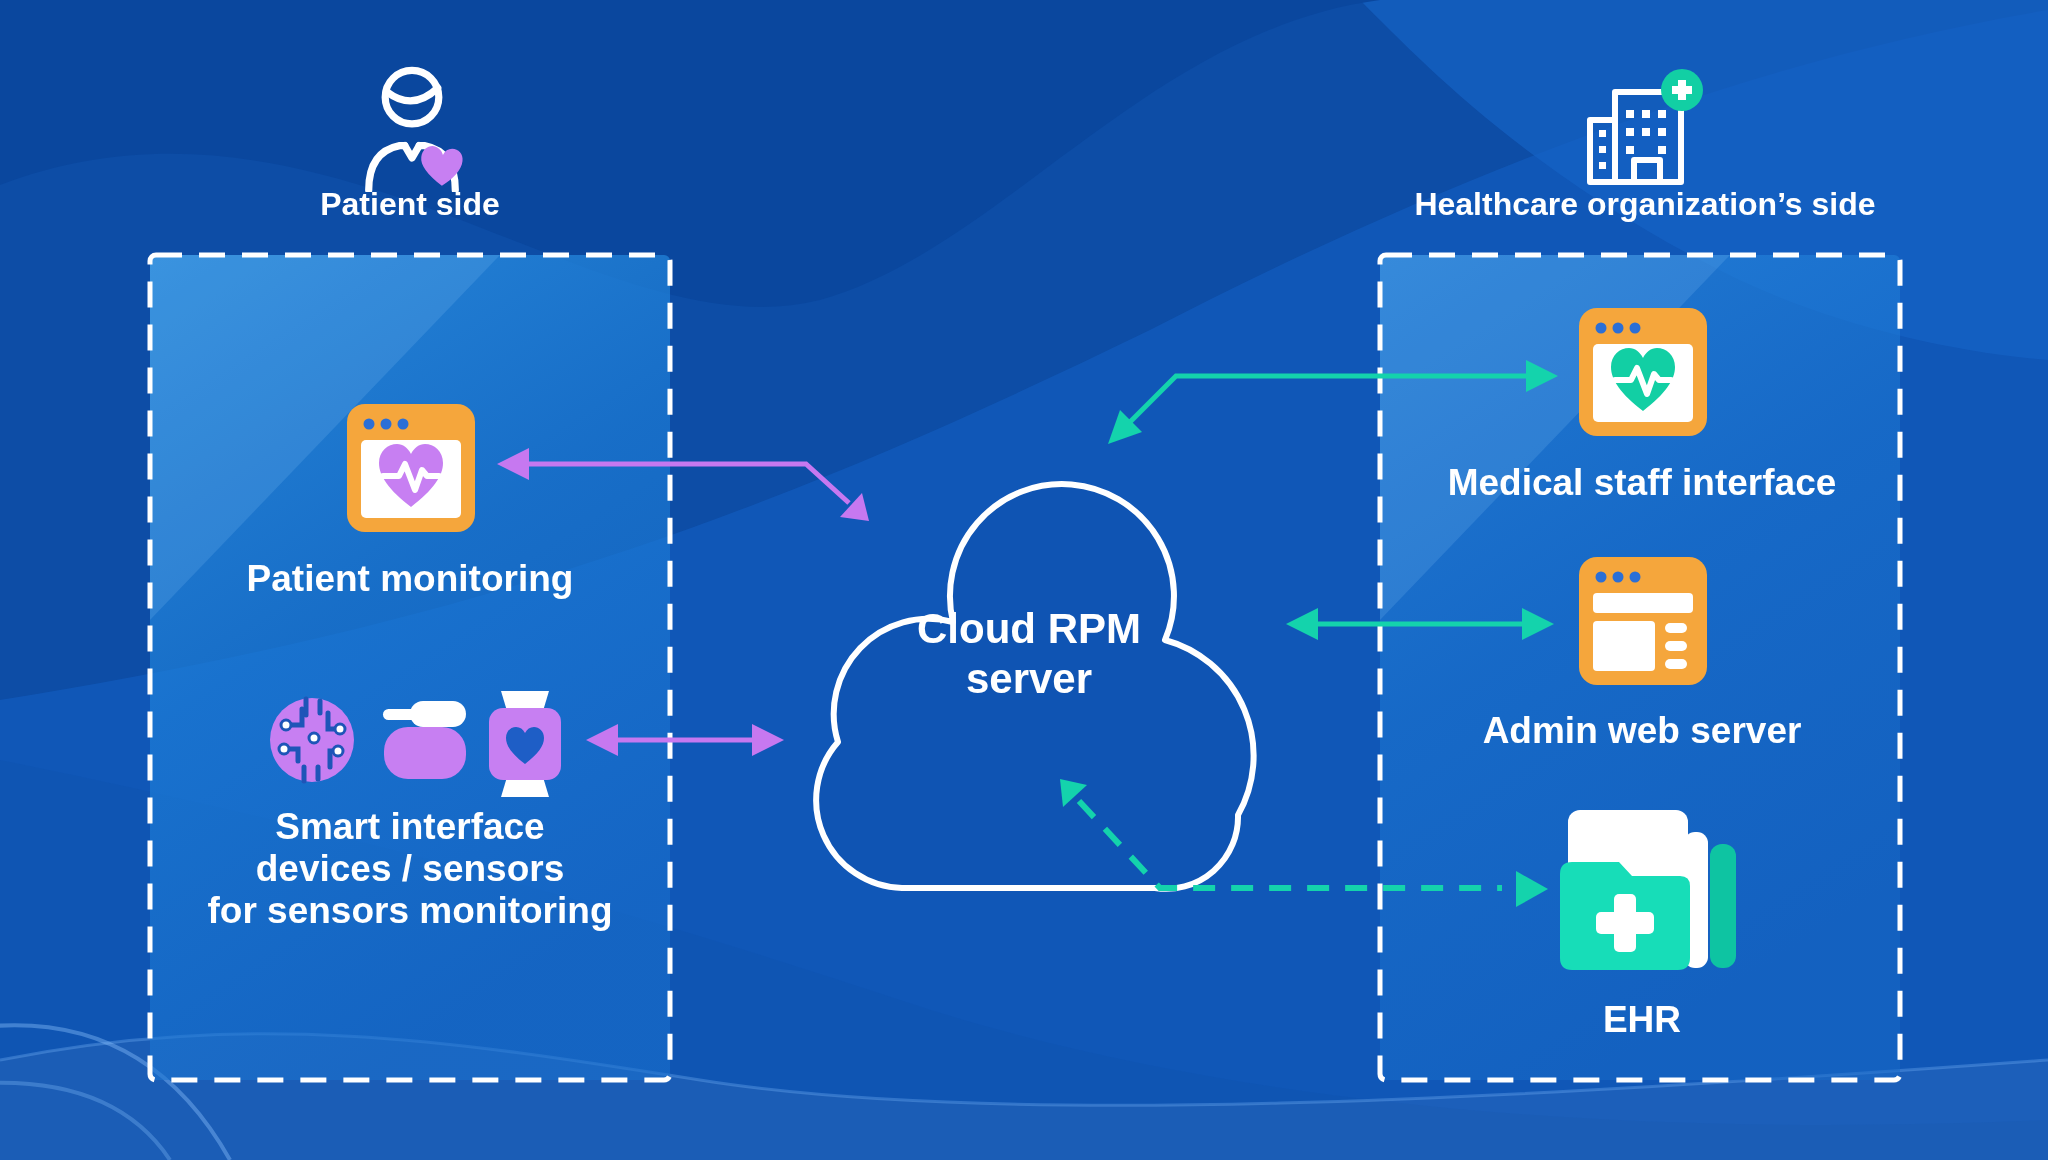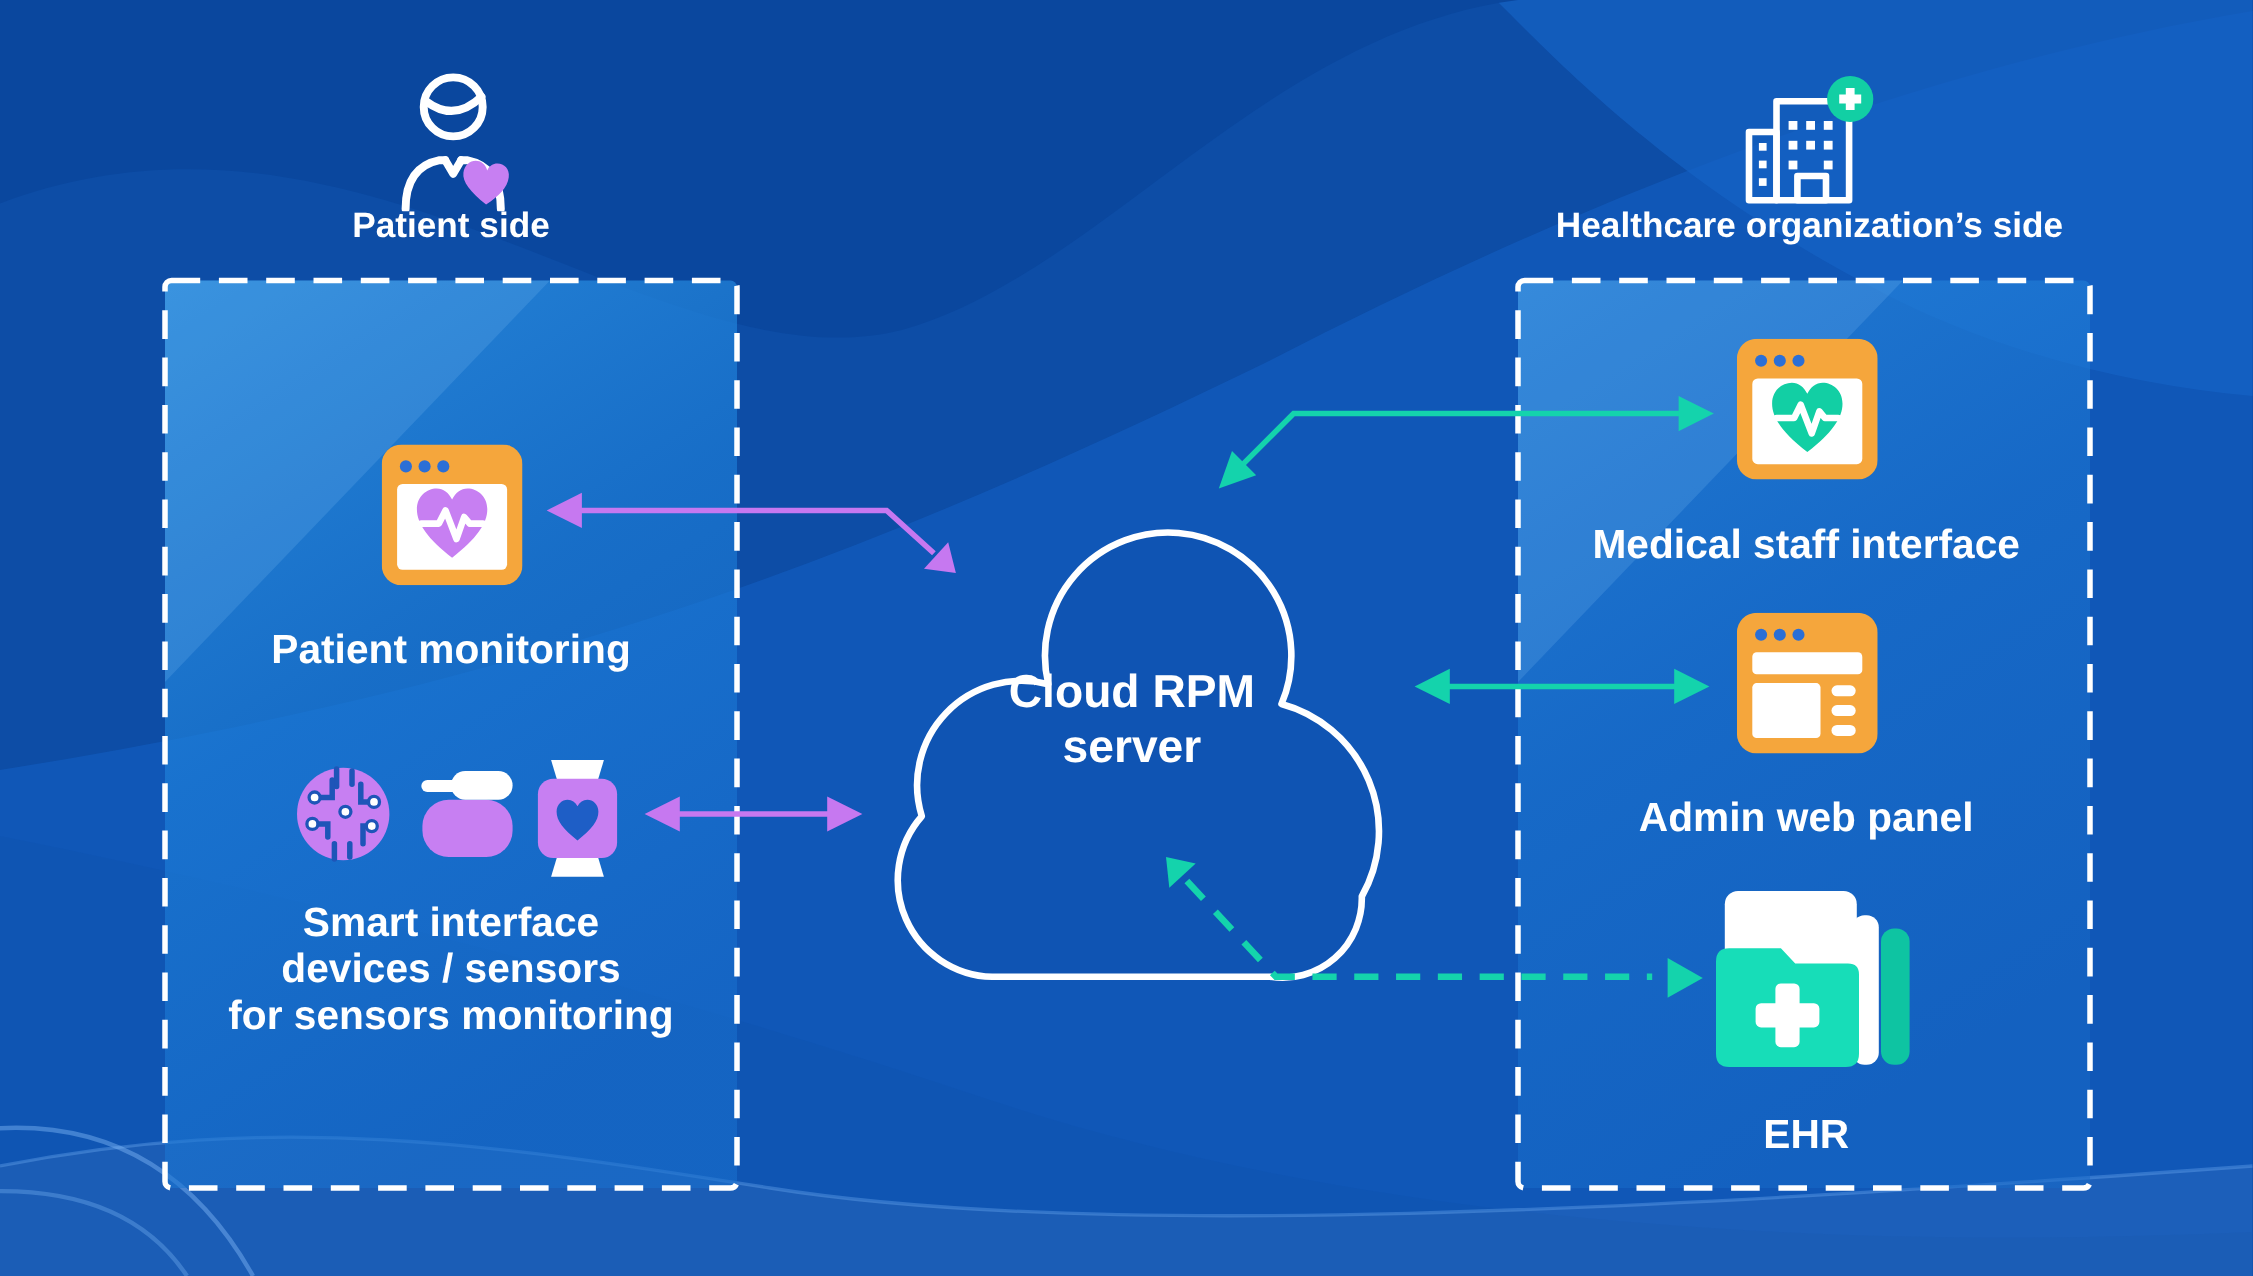--- a/index.html
+++ b/index.html
@@ -2,21 +2,21 @@
 <html><head>
 <meta charset="utf-8">
 <style>
   html,body{margin:0;padding:0;background:#0A479E;}
   #canvas{position:relative;width:2048px;height:1160px;overflow:hidden;
           font-family:"Liberation Sans",sans-serif;background:#0D4DA6;}
   .abs{position:absolute;}
   .label{position:absolute;color:#fff;font-weight:700;text-align:center;
          font-family:"Liberation Sans",sans-serif;line-height:1.15;}
   .hdr{font-size:32px;}
-  .item{font-size:37px;margin-top:12px;}
+  .item{font-size:37px;}
   .cloudtxt{font-size:42px;}
   svg{display:block;}
 </style>
 </head>
 <body>
 
 <div id="canvas">
 
   <svg class="abs" width="2048" height="1160" viewBox="0 0 2048 1160" style="left:0;top:0">
     <rect width="2048" height="1160" fill="#0D4DA6"></rect>
@@ -219,17 +219,17 @@
     <span>for sensors monitoring</span>
   </div>
 
   <div class="label cloudtxt" style="left:814px;top:604px;width:430px;line-height:1.18">
     <span>Cloud RPM</span><br>
     <span>server</span>
   </div>
 
   <div class="label item" style="left:1380px;top:462px;width:524px">Medical staff interface</div>
 
-  <div class="label item" style="left:1380px;top:710px;width:524px">Admin web panel</div>
+  <div class="label item" style="left:1380px;top:710px;width:524px">Admin web server</div>
 
   <div class="label item" style="left:1380px;top:999px;width:524px">EHR</div>
 
 </div>
 
 </body></html>

